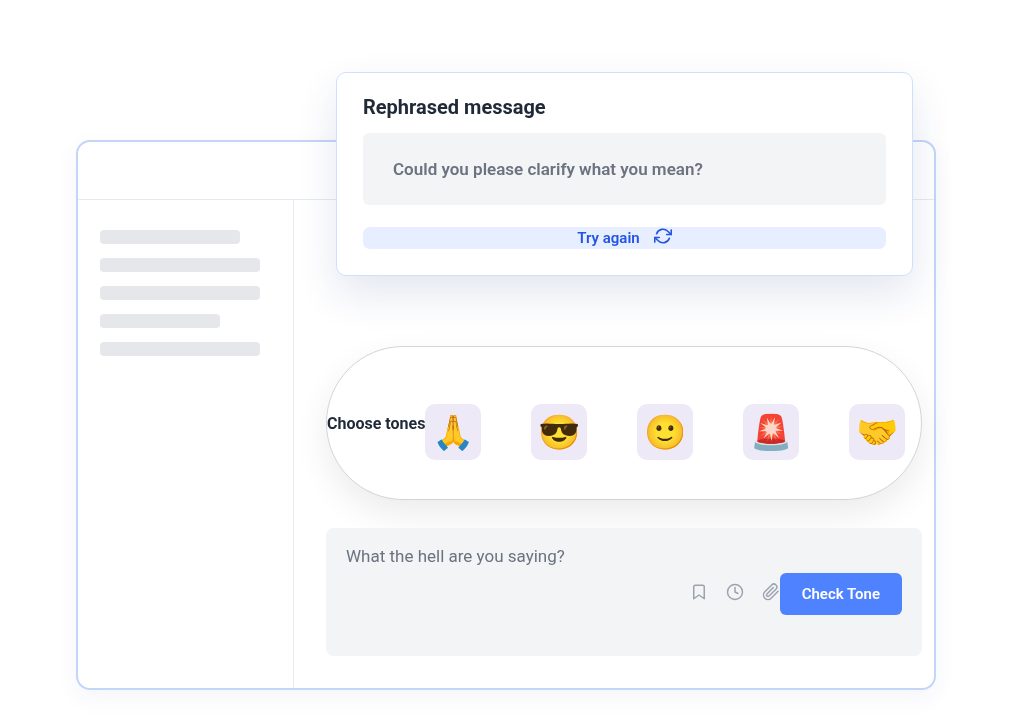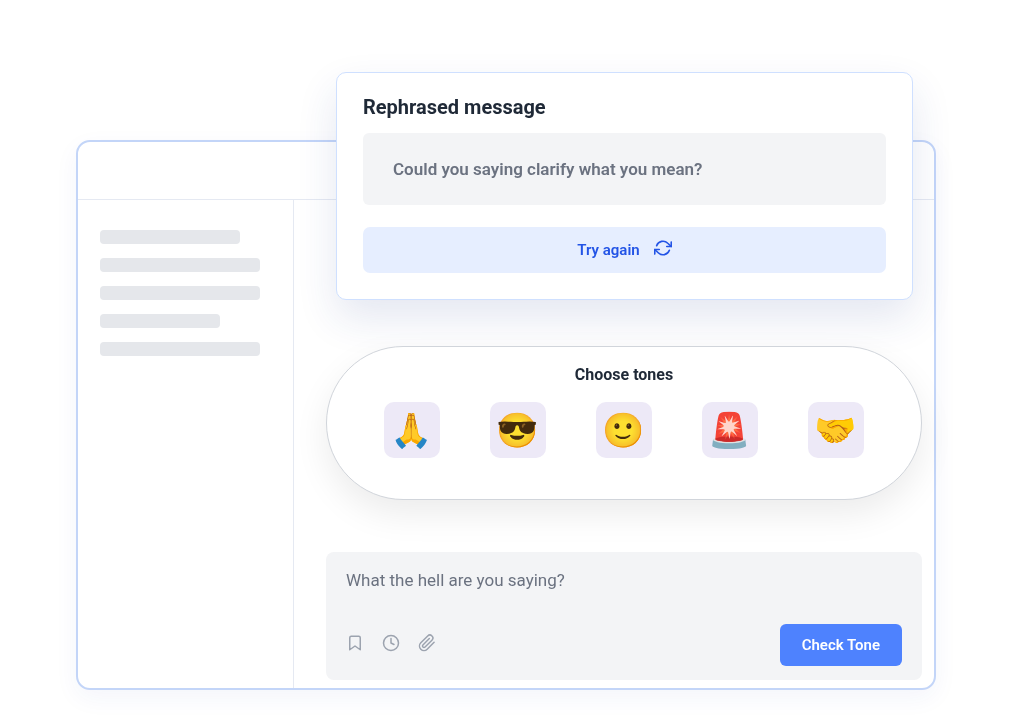--- a/index.html
+++ b/index.html
@@ -69,20 +69,21 @@
     border-radius: 6px;
     padding: 26px 30px;
     font-size: 17px;
     font-weight: 600;
     color: #6B7280;
     margin-bottom: 22px;
   }
   .modal-actions {
     display: flex;
     gap: 20px;
+    flex-direction: column;
   }
   .pill-btn {
     flex: 1;
     height: 46px;
     background: #E6EEFF;
     border-radius: 7px;
     display: flex;
     align-items: center;
     justify-content: center;
     gap: 14px;
@@ -99,21 +100,21 @@
     position: absolute;
     left: 326px;
     top: 346px;
     width: 596px;
     height: 154px;
     background: #ffffff;
     border: 1.5px solid #d1d5db;
     border-radius: 77px;
     box-shadow: 0 14px 34px rgba(0,0,0,.08);
     display: flex;
-    flex-direction: column;
+    flex-direction: row;
     align-items: center;
     padding-top: 18px;
   }
   .tones-title {
     font-size: 16px;
     font-weight: 700;
     color: #1F2937;
     margin-bottom: 18px;
   }
   .tones-row {
@@ -129,28 +130,28 @@
     align-items: center;
     justify-content: center;
     font-size: 34px;
     cursor: pointer;
   }
 
   
   .inputbar {
     position: absolute;
     left: 326px;
-    top: 552px;
+    top: 528px;
     width: 596px;
     height: 128px;
     background: #F3F4F6;
     border-radius: 8px;
     padding: 18px 20px 14px 20px;
     display: flex;
-    flex-direction: column;
+    flex-direction: row;
     justify-content: space-between;
   }
   .inputbar-text {
     font-size: 17px;
     color: #6B7280;
   }
   .inputbar-bottom {
     display: flex;
     align-items: center;
     justify-content: space-between;
@@ -188,21 +189,21 @@
       <div class="skeleton s3"></div>
       <div class="skeleton s4"></div>
       <div class="skeleton s5"></div>
     </div>
     <div></div>
   </div>
 </div>
 
 <div class="modal">
   <div class="modal-title">Rephrased message</div>
-  <div class="modal-output">Could you saying clarify what you mean?</div>
+  <div class="modal-output">Could you please clarify what you mean?</div>
   <div class="modal-actions">
     <div class="pill-btn">
       <span>Try again</span>
       <span>
         <svg width="18" height="18" viewBox="0 0 24 24" fill="none" stroke="#2354E6" stroke-width="2.2" stroke-linecap="round" stroke-linejoin="round">
           <polyline points="23 4 23 10 17 10"></polyline>
           <polyline points="1 20 1 14 7 14"></polyline>
           <path d="M3.51 9a9 9 0 0 1 14.85-3.36L23 10"></path>
           <path d="M1 14l4.64 4.36A9 9 0 0 0 20.49 15"></path>
         </svg>

